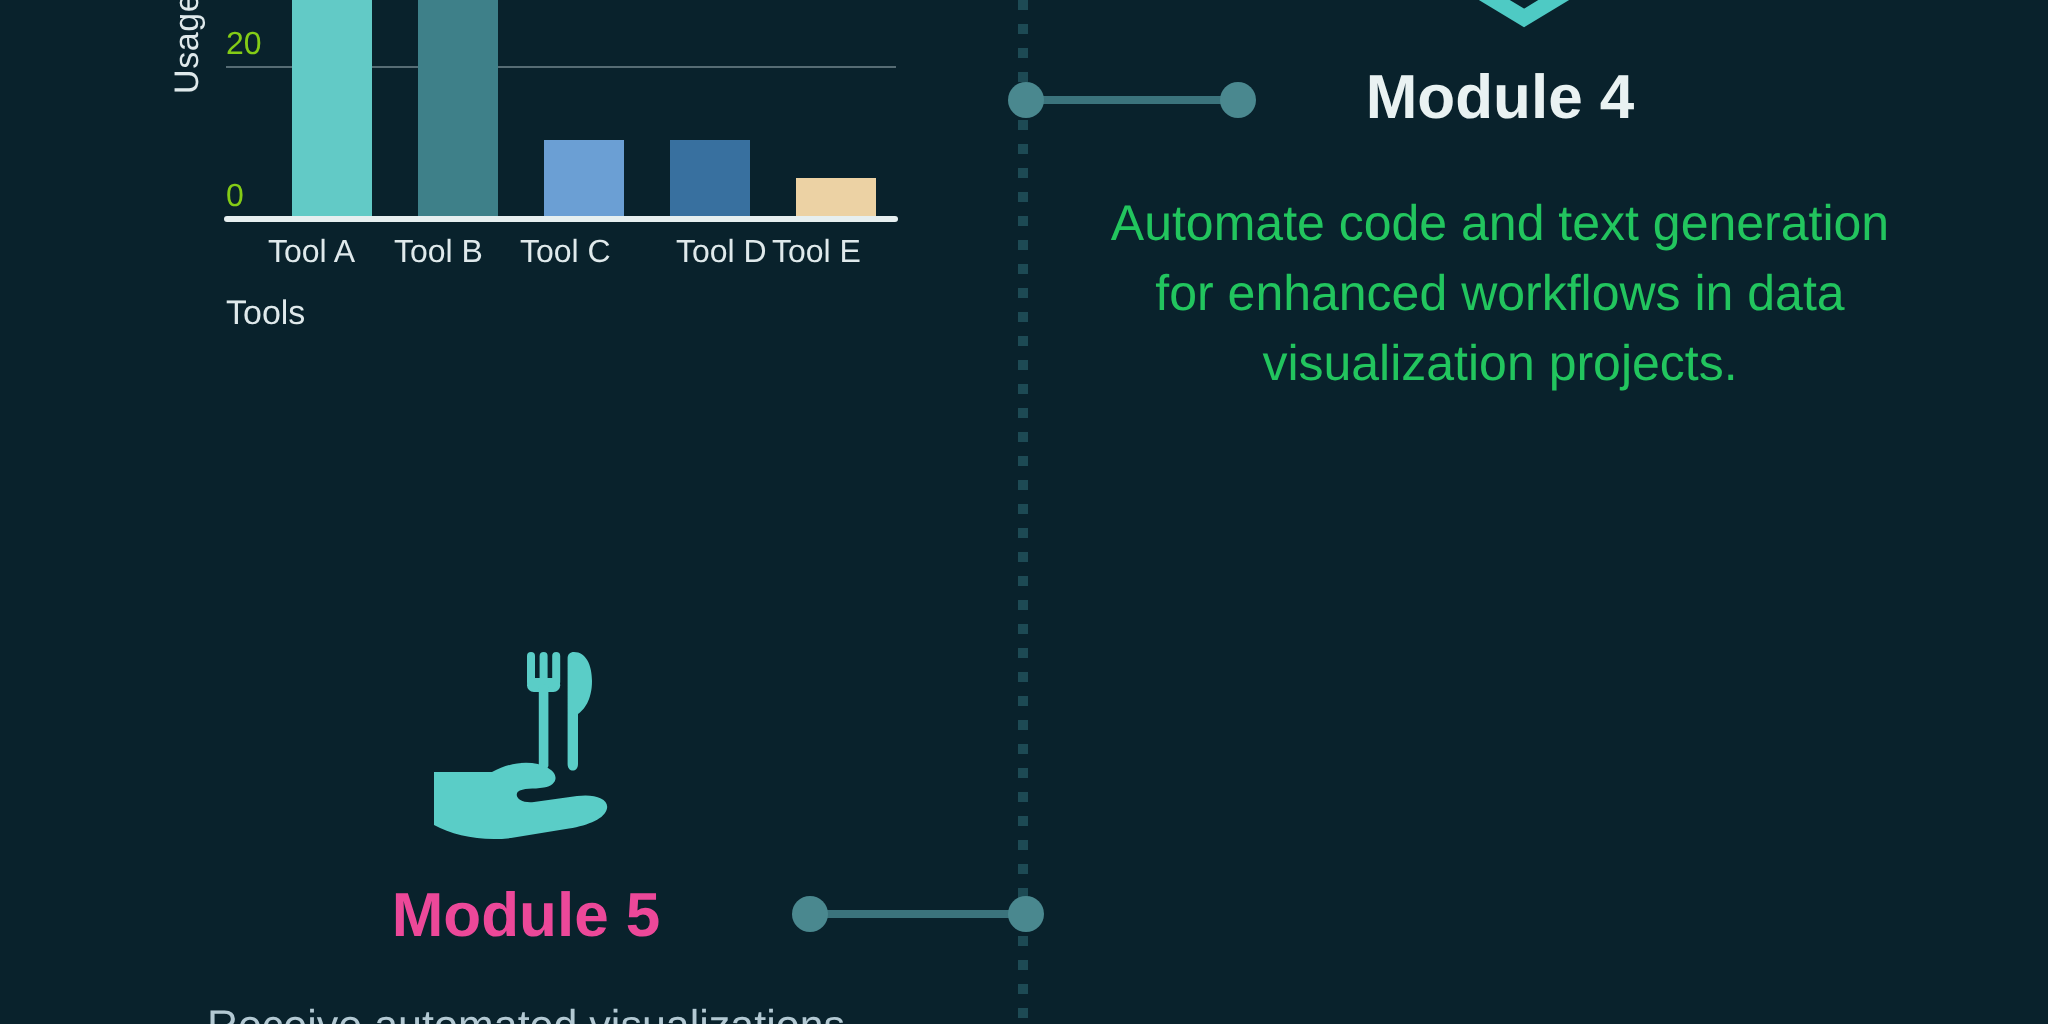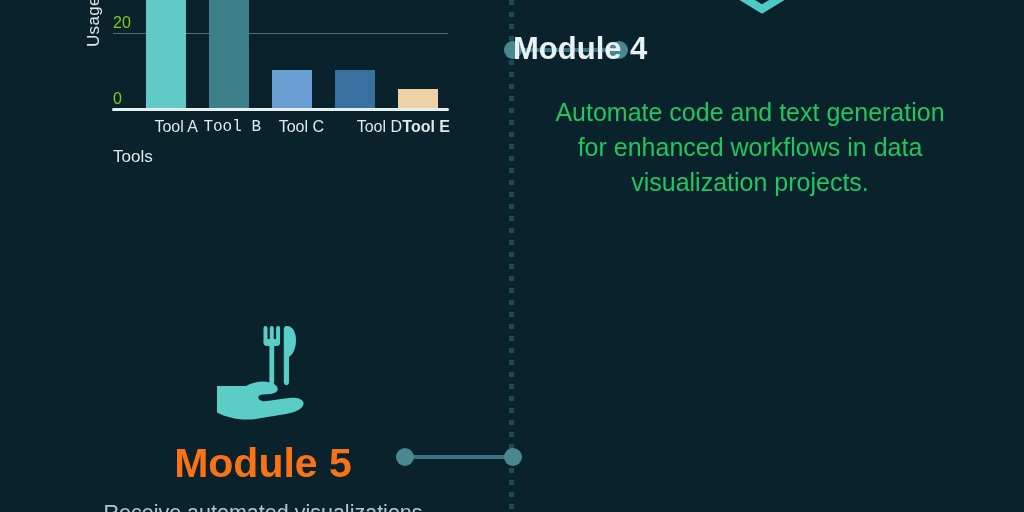--- a/index.html
+++ b/index.html
@@ -16,38 +16,38 @@
   .ylabel{
     position:absolute;left:84px;top:47px;
     transform-origin:0 0;transform:rotate(-90deg);
     font-size:17px;color:#dfe9eb;letter-spacing:.3px;white-space:nowrap;
   }
   .gridline{position:absolute;left:113px;top:33px;width:335px;height:1px;background:rgba(214,230,234,.38);}
   .axisline{position:absolute;left:112px;top:108px;width:337px;height:3px;background:#e6eff0;border-radius:2px;}
   .plot{position:absolute;left:0;top:0;width:448px;height:108px;overflow:hidden;}
   .bar{position:absolute;bottom:0;width:40px;}
   .ytick{position:absolute;left:113px;font-size:16px;color:#84cc16;}
-  .xtick{position:absolute;top:118px;width:64px;text-align:right;font-size:16px;color:#dfe9eb;}
+  .xtick{position:absolute;top:118px;width:64px;text-align:left;font-size:16px;color:#dfe9eb;}
   .xlabel{position:absolute;left:113px;top:147px;width:336px;font-size:17px;color:#dfe9eb;}
 
   
   .vdots{
     position:absolute;left:509px;top:0;width:5px;height:512px;
     background-image:repeating-linear-gradient(to bottom,#1d4a54 0 5px,transparent 5px 12px);
   }
   .connector{position:absolute;height:4px;background:#3b737c;}
   .node{position:absolute;width:18px;height:18px;border-radius:50%;background:#4a888f;}
 
-  .m4-title{position:absolute;left:513px;top:31px;width:474px;
+  .m4-title{position:absolute;left:513px;top:31px;width:474px;text-align:center;
     font-size:31px;font-weight:bold;color:#e9f2f2;}
   .m4-desc{position:absolute;left:550px;top:95px;width:400px;text-align:center;
     font-size:25px;line-height:35px;color:#22c55e;}
 
   .m5-title{position:absolute;left:63px;top:440px;width:400px;text-align:center;
-    font-size:41px;font-weight:bold;color:#f97316;}
+    font-size:31px;font-weight:bold;color:#ec4899;}
   .m5-desc{position:absolute;left:40px;top:496px;width:446px;text-align:center;
     font-size:21.5px;line-height:35px;color:#b3c9d3;}
 
   .chevron-svg{position:absolute;left:729px;top:0;width:66px;height:15px;overflow:hidden;}
   .hand-svg{position:absolute;left:217px;top:322px;width:90px;height:98px;}
 </style>
 </head>
 <body>
 
 <div class="canvas">
@@ -64,24 +64,24 @@
         <div class="bar" style="left: 335px; width: 40px; height: 38px; background: rgb(56, 112, 159);"></div>
         <div class="bar" style="left: 398px; width: 40px; height: 19px; background: rgb(236, 210, 164);"></div>
       </div>
     <div class="axisline"></div>
     <div id="yticks">
         <div class="ytick" style="top: 90px;">0</div>
         <div class="ytick" style="top: 14px;">20</div>
       </div>
     <div id="xticks">
         <div class="xtick" style="left: 134px;">Tool A</div>
-        <div class="xtick" style="left: 197px; font-family: Liberation Mono, monospace;">Tool B</div>
+        <div class="xtick" style="left: 197px;">Tool B</div>
         <div class="xtick" style="left: 260px;">Tool C</div>
         <div class="xtick" style="left: 338px;">Tool D</div>
-        <div class="xtick" style="left: 386px; font-weight: bold;">Tool E</div>
+        <div class="xtick" style="left: 386px;">Tool E</div>
       </div>
     <div class="xlabel">Tools</div>
   </div>
 
   <svg class="chevron-svg" viewBox="0 0 66 15">
     <polyline points="0,-11 33,9 66,-11" fill="none" stroke="#4ecac4" stroke-width="8"></polyline>
   </svg>
 
   <div class="connector" style="left:513px;top:48px;width:106px;"></div>
   <div class="node" style="left:504px;top:41px;"></div>

